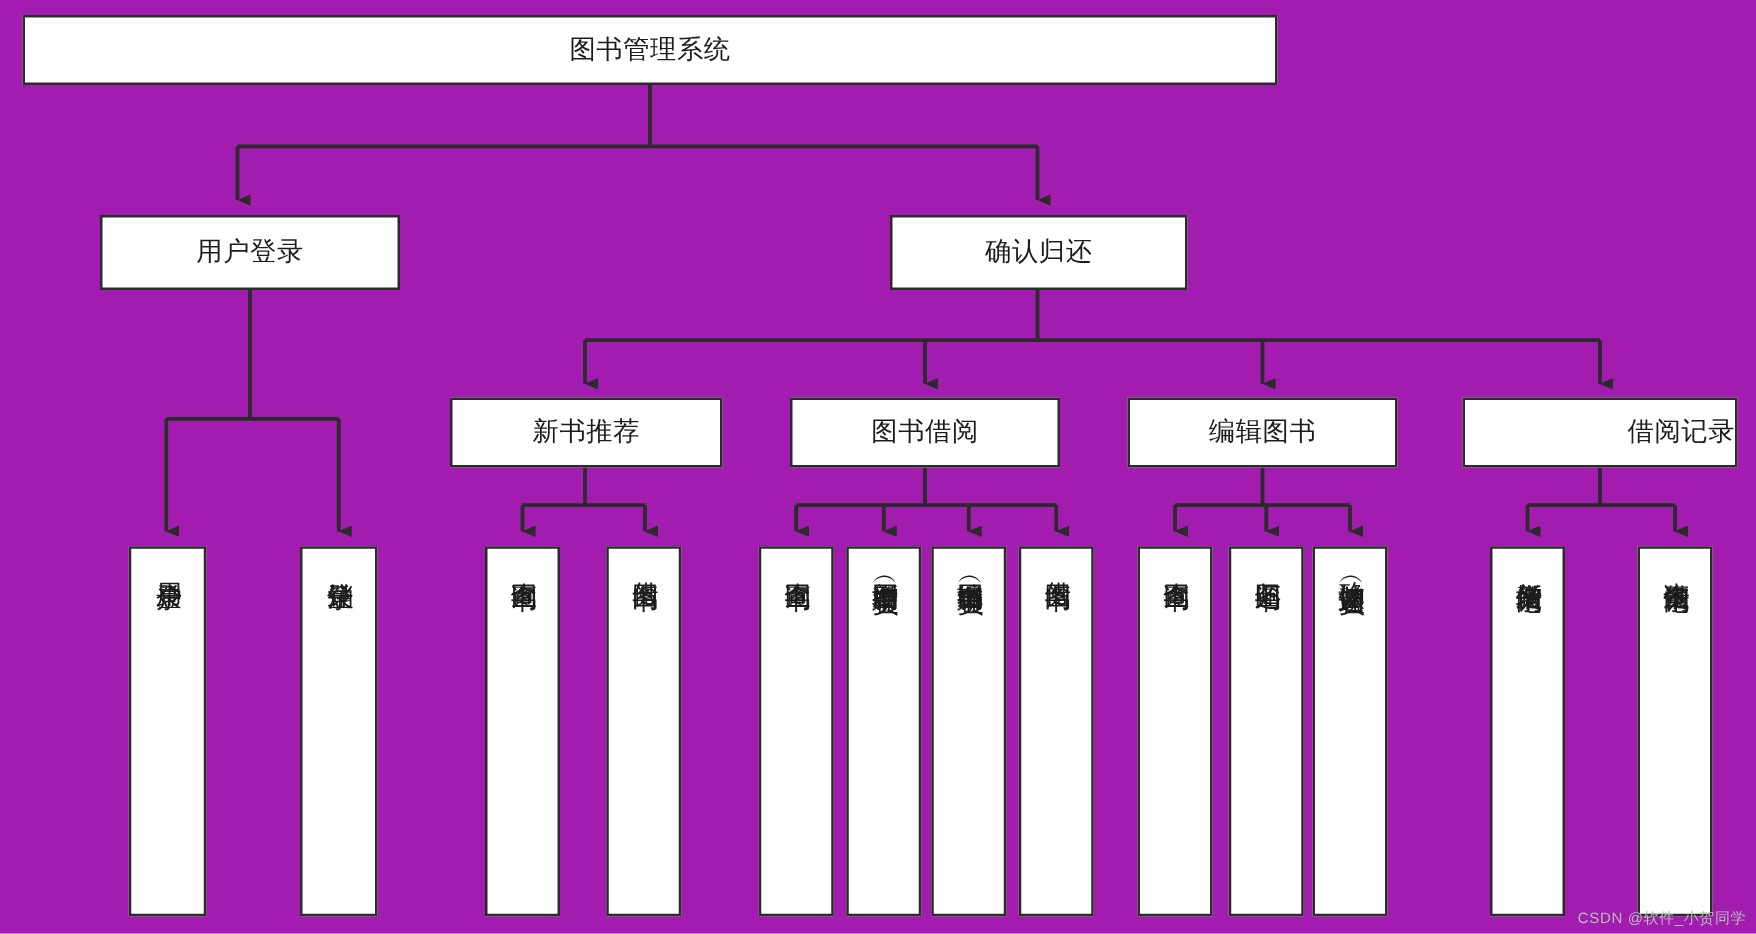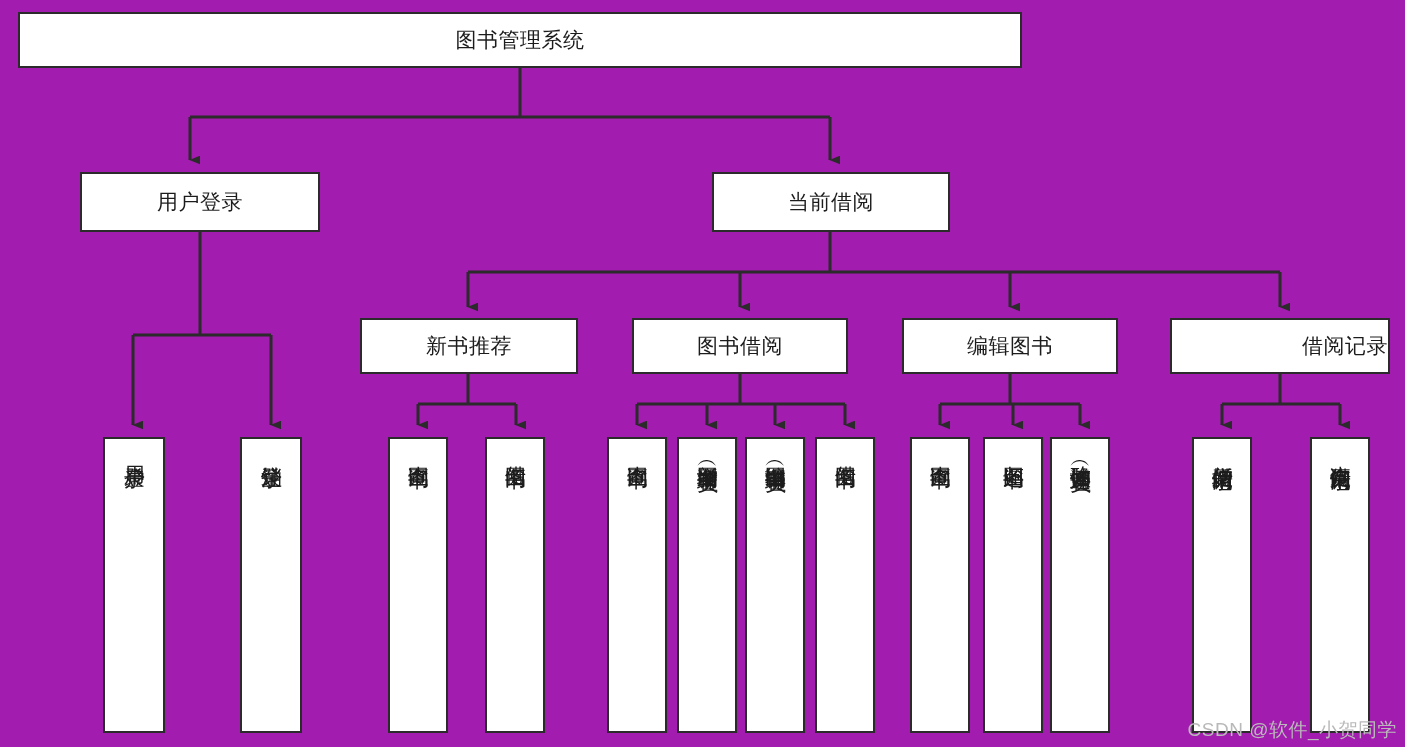--- a/index.html
+++ b/index.html
@@ -56,21 +56,21 @@
     white-space: nowrap;
     display: block;
   }
   .node-label {
     display: block;
   }
   #watermark {
     position: absolute;
     right: 8px;
     bottom: 4px;
-    font-size: 19px;
+    font-size: 12px;
     color: #b9b9b9;
     letter-spacing: 0.5px;
     white-space: nowrap;
     user-select: none;
   }
 </style>
 </head>
 <body>
 
 <div id="diagram-root">
@@ -127,21 +127,21 @@
   </svg>
 
   <div class="node horizontal" style="left:18px; top:12px; width:1004px; height:56px;">
     <span class="node-label">图书管理系统</span>
   </div>
 
   <div class="node horizontal" style="left:80px; top:172px; width:240px; height:60px;">
     <span class="node-label">用户登录</span>
   </div>
   <div class="node horizontal" style="left:712px; top:172px; width:238px; height:60px;">
-    <span class="node-label">当前借阅</span>
+    <span class="node-label">确认归还</span>
   </div>
 
   <div class="node horizontal" style="left:360px; top:318px; width:218px; height:56px;">
     <span class="node-label">新书推荐</span>
   </div>
   <div class="node horizontal" style="left:632px; top:318px; width:216px; height:56px;">
     <span class="node-label">图书借阅</span>
   </div>
   <div class="node horizontal" style="left:902px; top:318px; width:216px; height:56px;">
     <span class="node-label">编辑图书</span>

